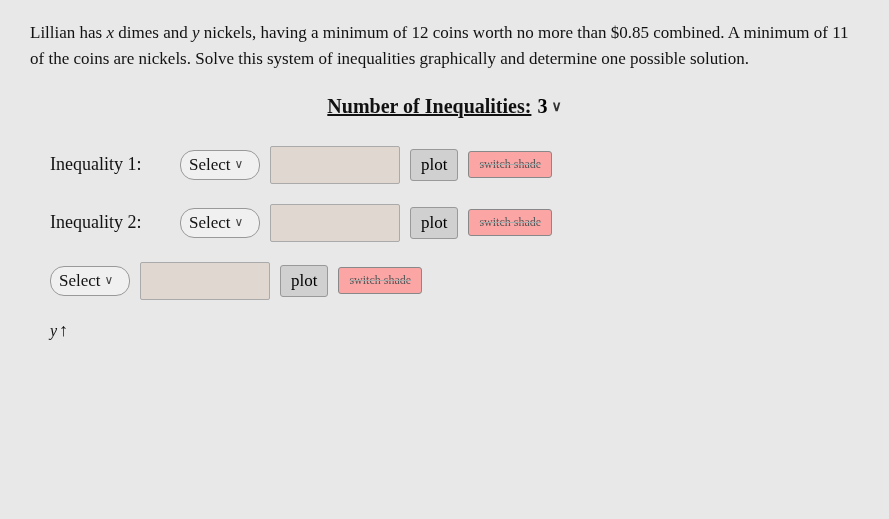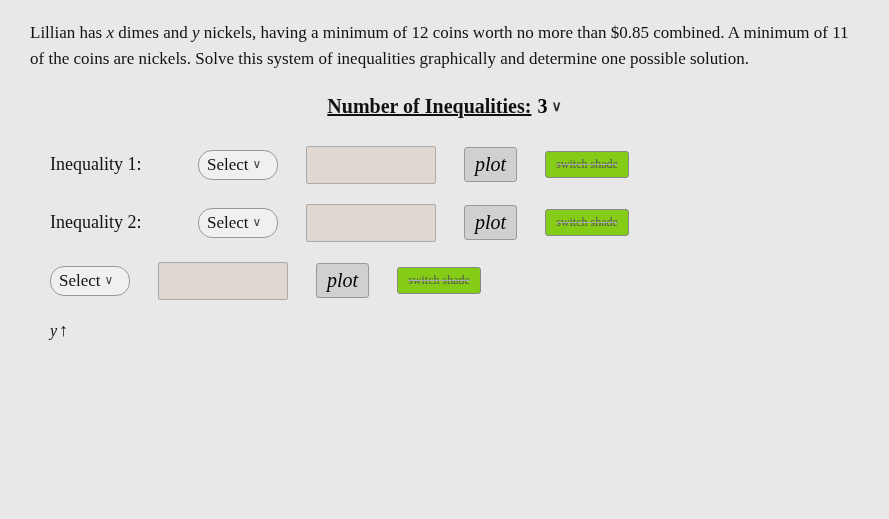--- a/index.html
+++ b/index.html
@@ -55,21 +55,21 @@
 
     .chevron-down {
       font-size: 14px;
       color: #333;
     }
 
     .inequality-row {
       display: flex;
       align-items: center;
       margin-bottom: 20px;
-      gap: 28px;
+      gap: 10px;
       padding-left: 20px;
     }
 
     .inequality-label {
       font-size: 18px;
       min-width: 120px;
     }
 
     .select-dropdown {
       display: inline-flex;
@@ -92,33 +92,32 @@
     .input-box {
       width: 130px;
       height: 38px;
       border: 1px solid #aaa;
       background: #e0d8d0;
       border-radius: 2px;
     }
 
     .plot-btn {
       padding: 5px 10px;
-      font-size: 20px;
+      font-size: 17px;
       background: #d0d0d0;
       border: 1px solid #999;
       border-radius: 3px;
       cursor: pointer;
       font-family: Georgia, serif;
-      font-style: italic;
     }
 
     .switch-shade-btn {
       padding: 5px 10px;
       font-size: 12px;
-      background: #84cc16;
+      background: #fca5a5;
       border: 1px solid #888;
       border-radius: 3px;
       cursor: pointer;
       color: #555;
       font-family: Georgia, serif;
       text-decoration: line-through;
       text-decoration-color: #aaa;
     }
 
     .graph-area {

